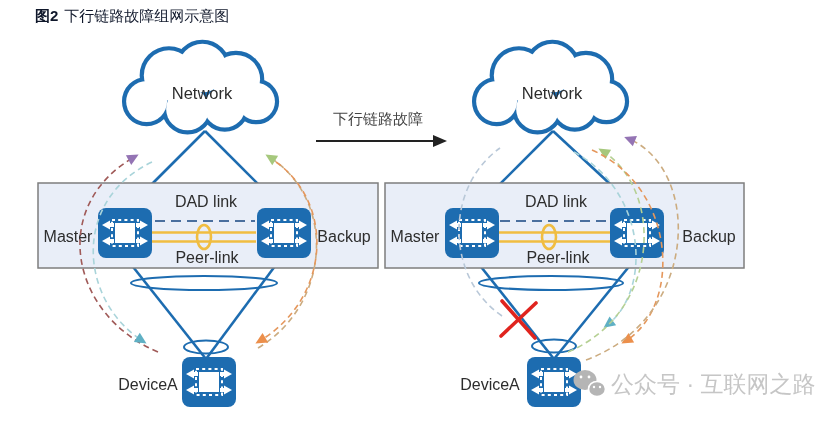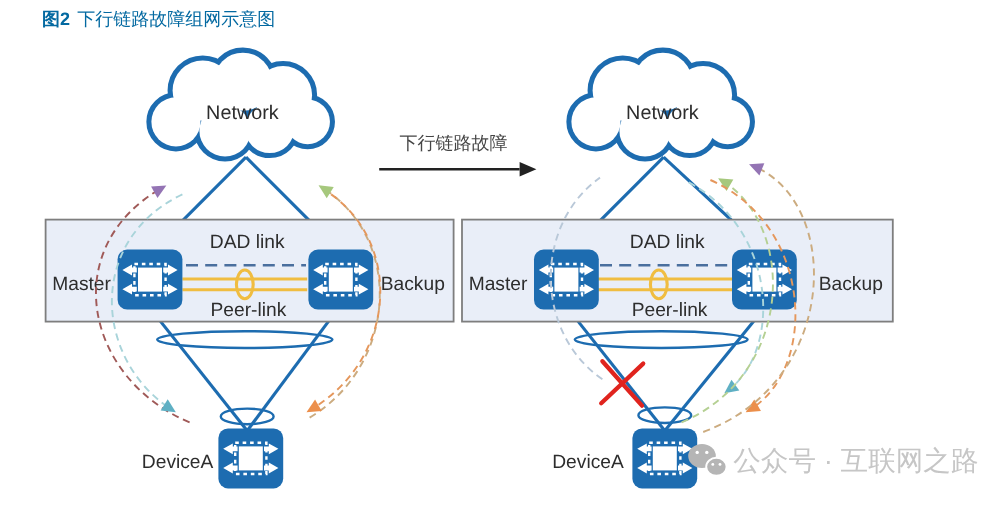--- a/index.html
+++ b/index.html
@@ -18,21 +18,21 @@
     --arc-orange:#e5975c;
     --arc-green:#b5d093;
     --arc-gray:#b9c8d8;
     --dad-blue:#4a6f9e;
     --label-color:#2d2d2d;
     --watermark-gray:#c6c6c6;
   }
   html,body{margin:0;padding:0;background:#ffffff;}
   .page{position:relative;width:840px;height:421px;background:#fff;overflow:hidden;
         font-family:"Liberation Sans",sans-serif;}
-  .fig-title{position:absolute;left:35px;top:7px;font-size:15px;color:#0369a1;}
+  .fig-title{position:absolute;left:35px;top:7px;font-size:15px;color:#0f172a;}
   .fig-title b{font-weight:bold;margin-right:6px;}
   svg.canvas{position:absolute;left:0;top:0;}
 
   
   .lbl{font-family:"Liberation Sans",sans-serif;font-size:16px;fill:var(--label-color);text-anchor:middle;}
   .lbl-net{font-size:16.5px;}
   .lbl-cn{font-size:15px;fill:#454545;}
   .cloud-outline circle{stroke:var(--main-blue);stroke-width:9;fill:#fff;}
   .cloud-fill circle{fill:#fff;stroke:none;}
   .band{fill:var(--band-fill);stroke:var(--band-stroke);stroke-width:1.5;}

